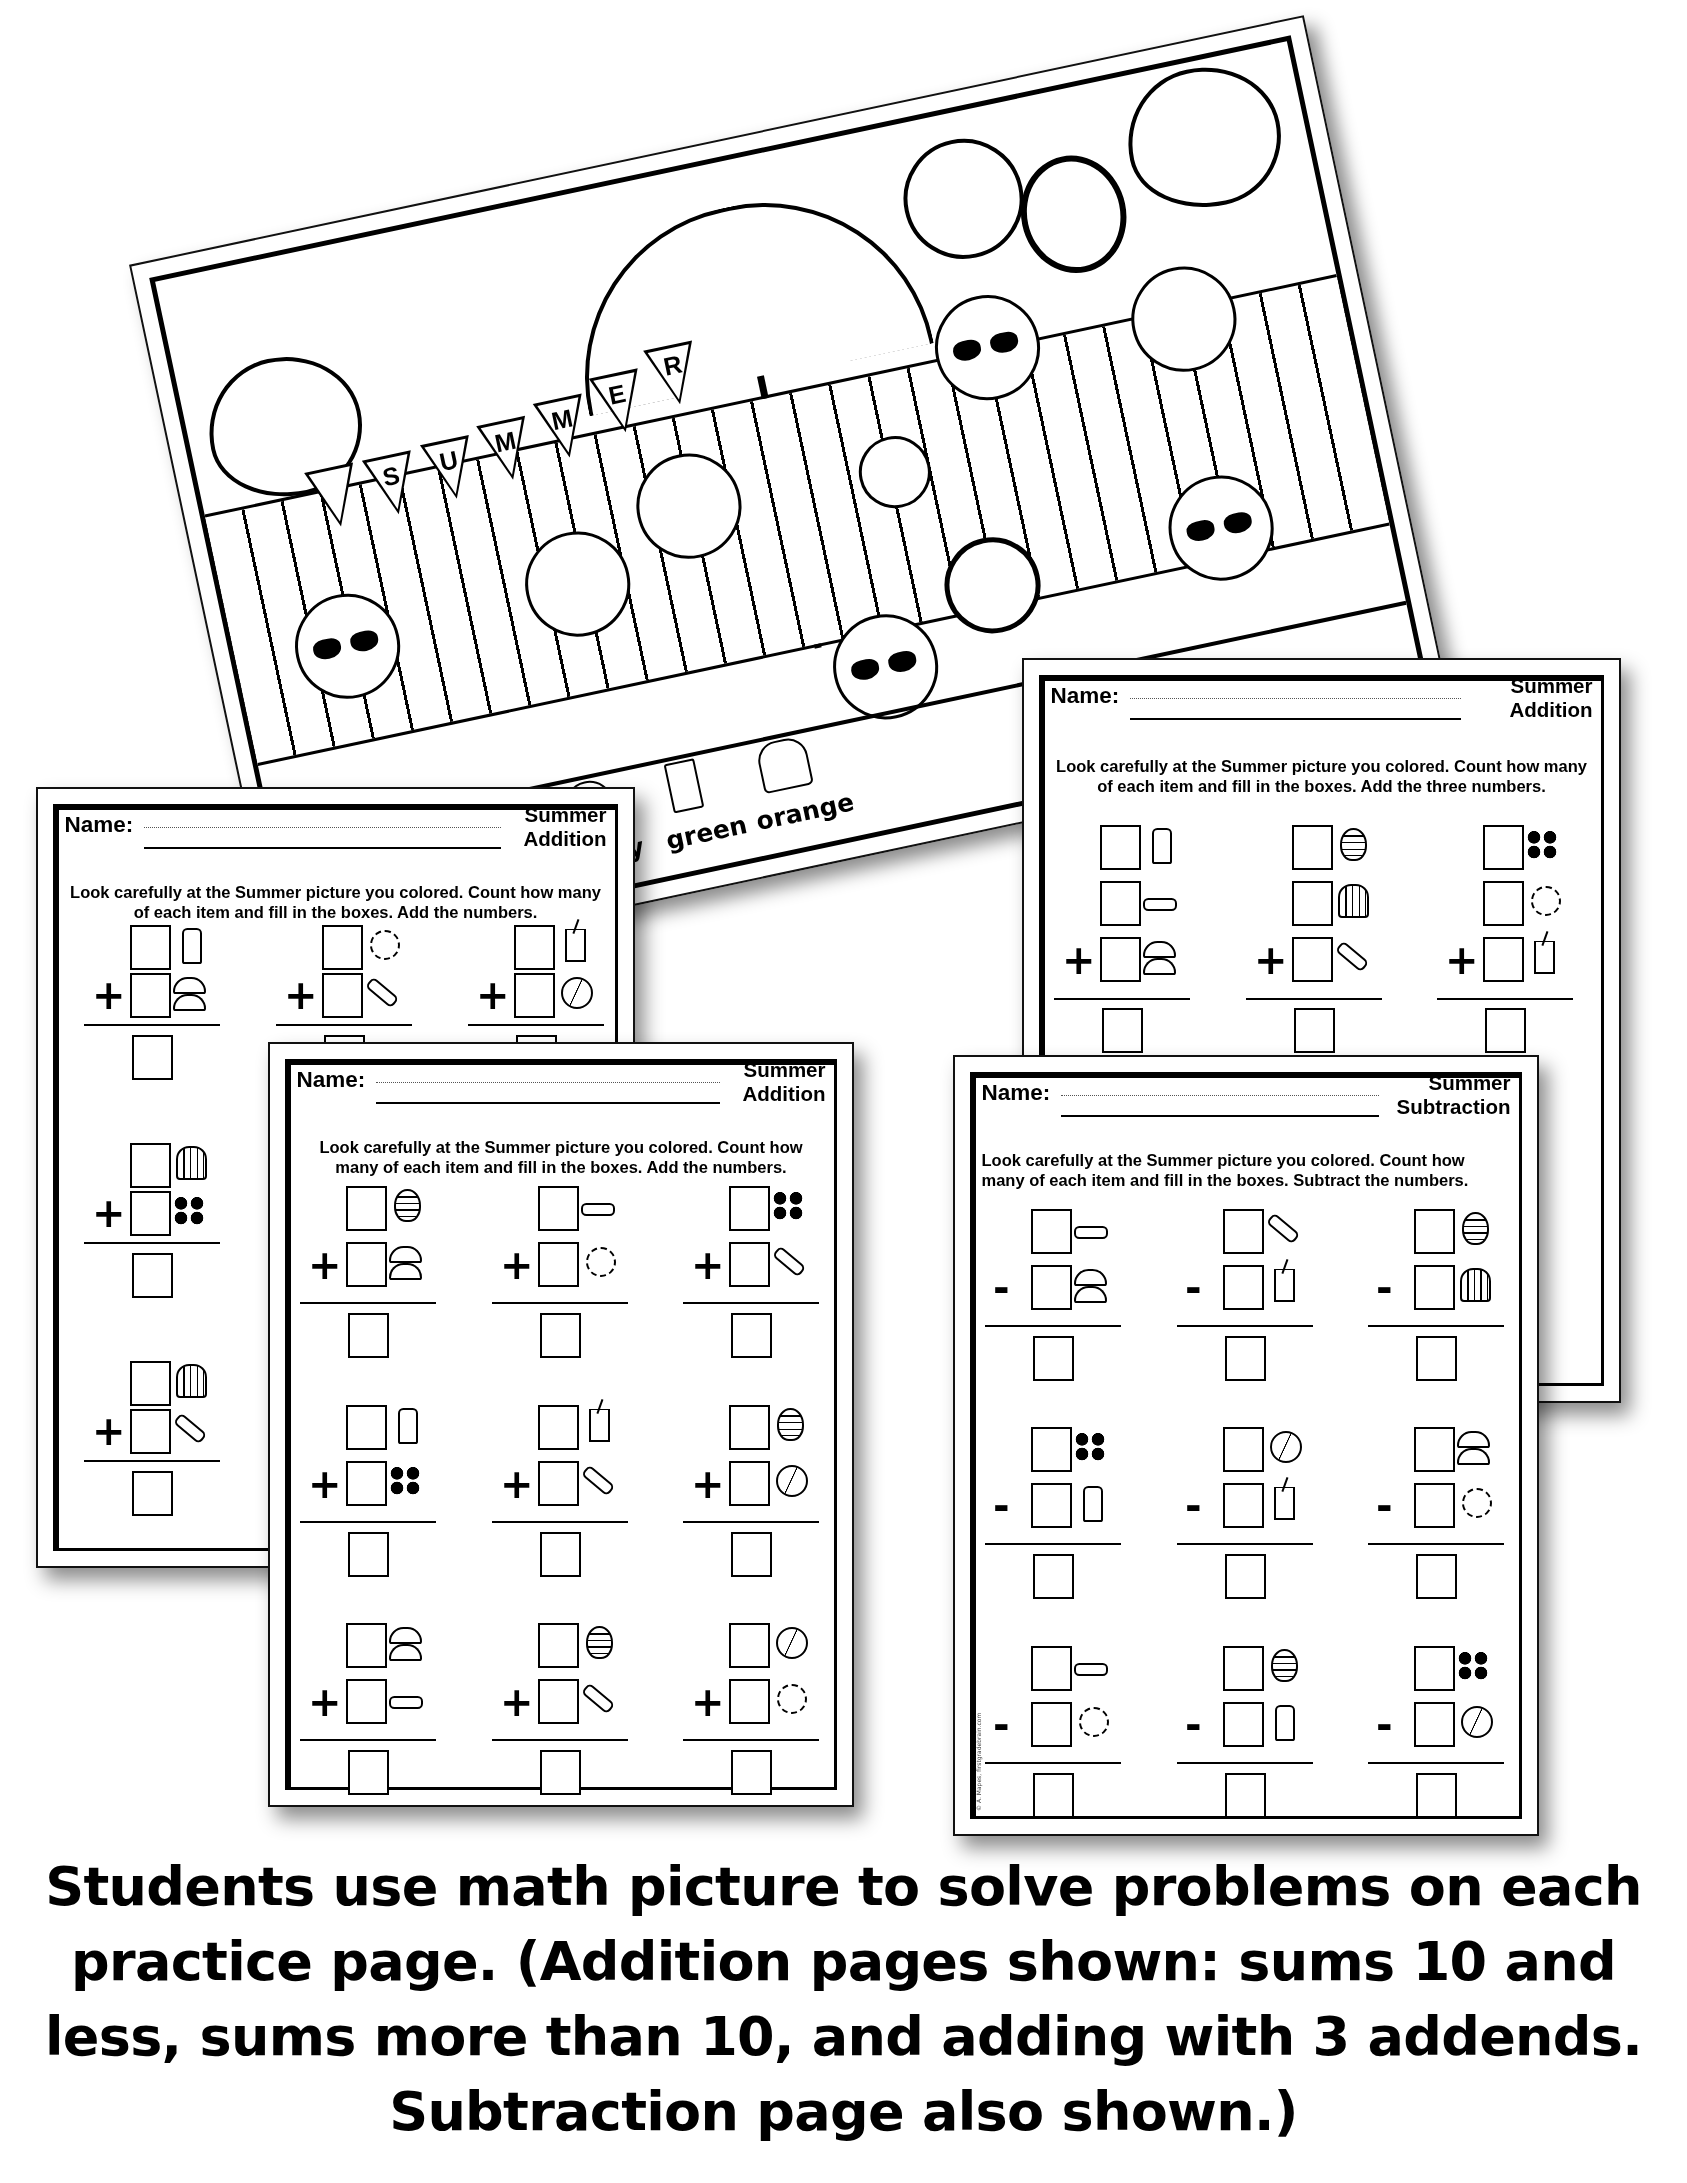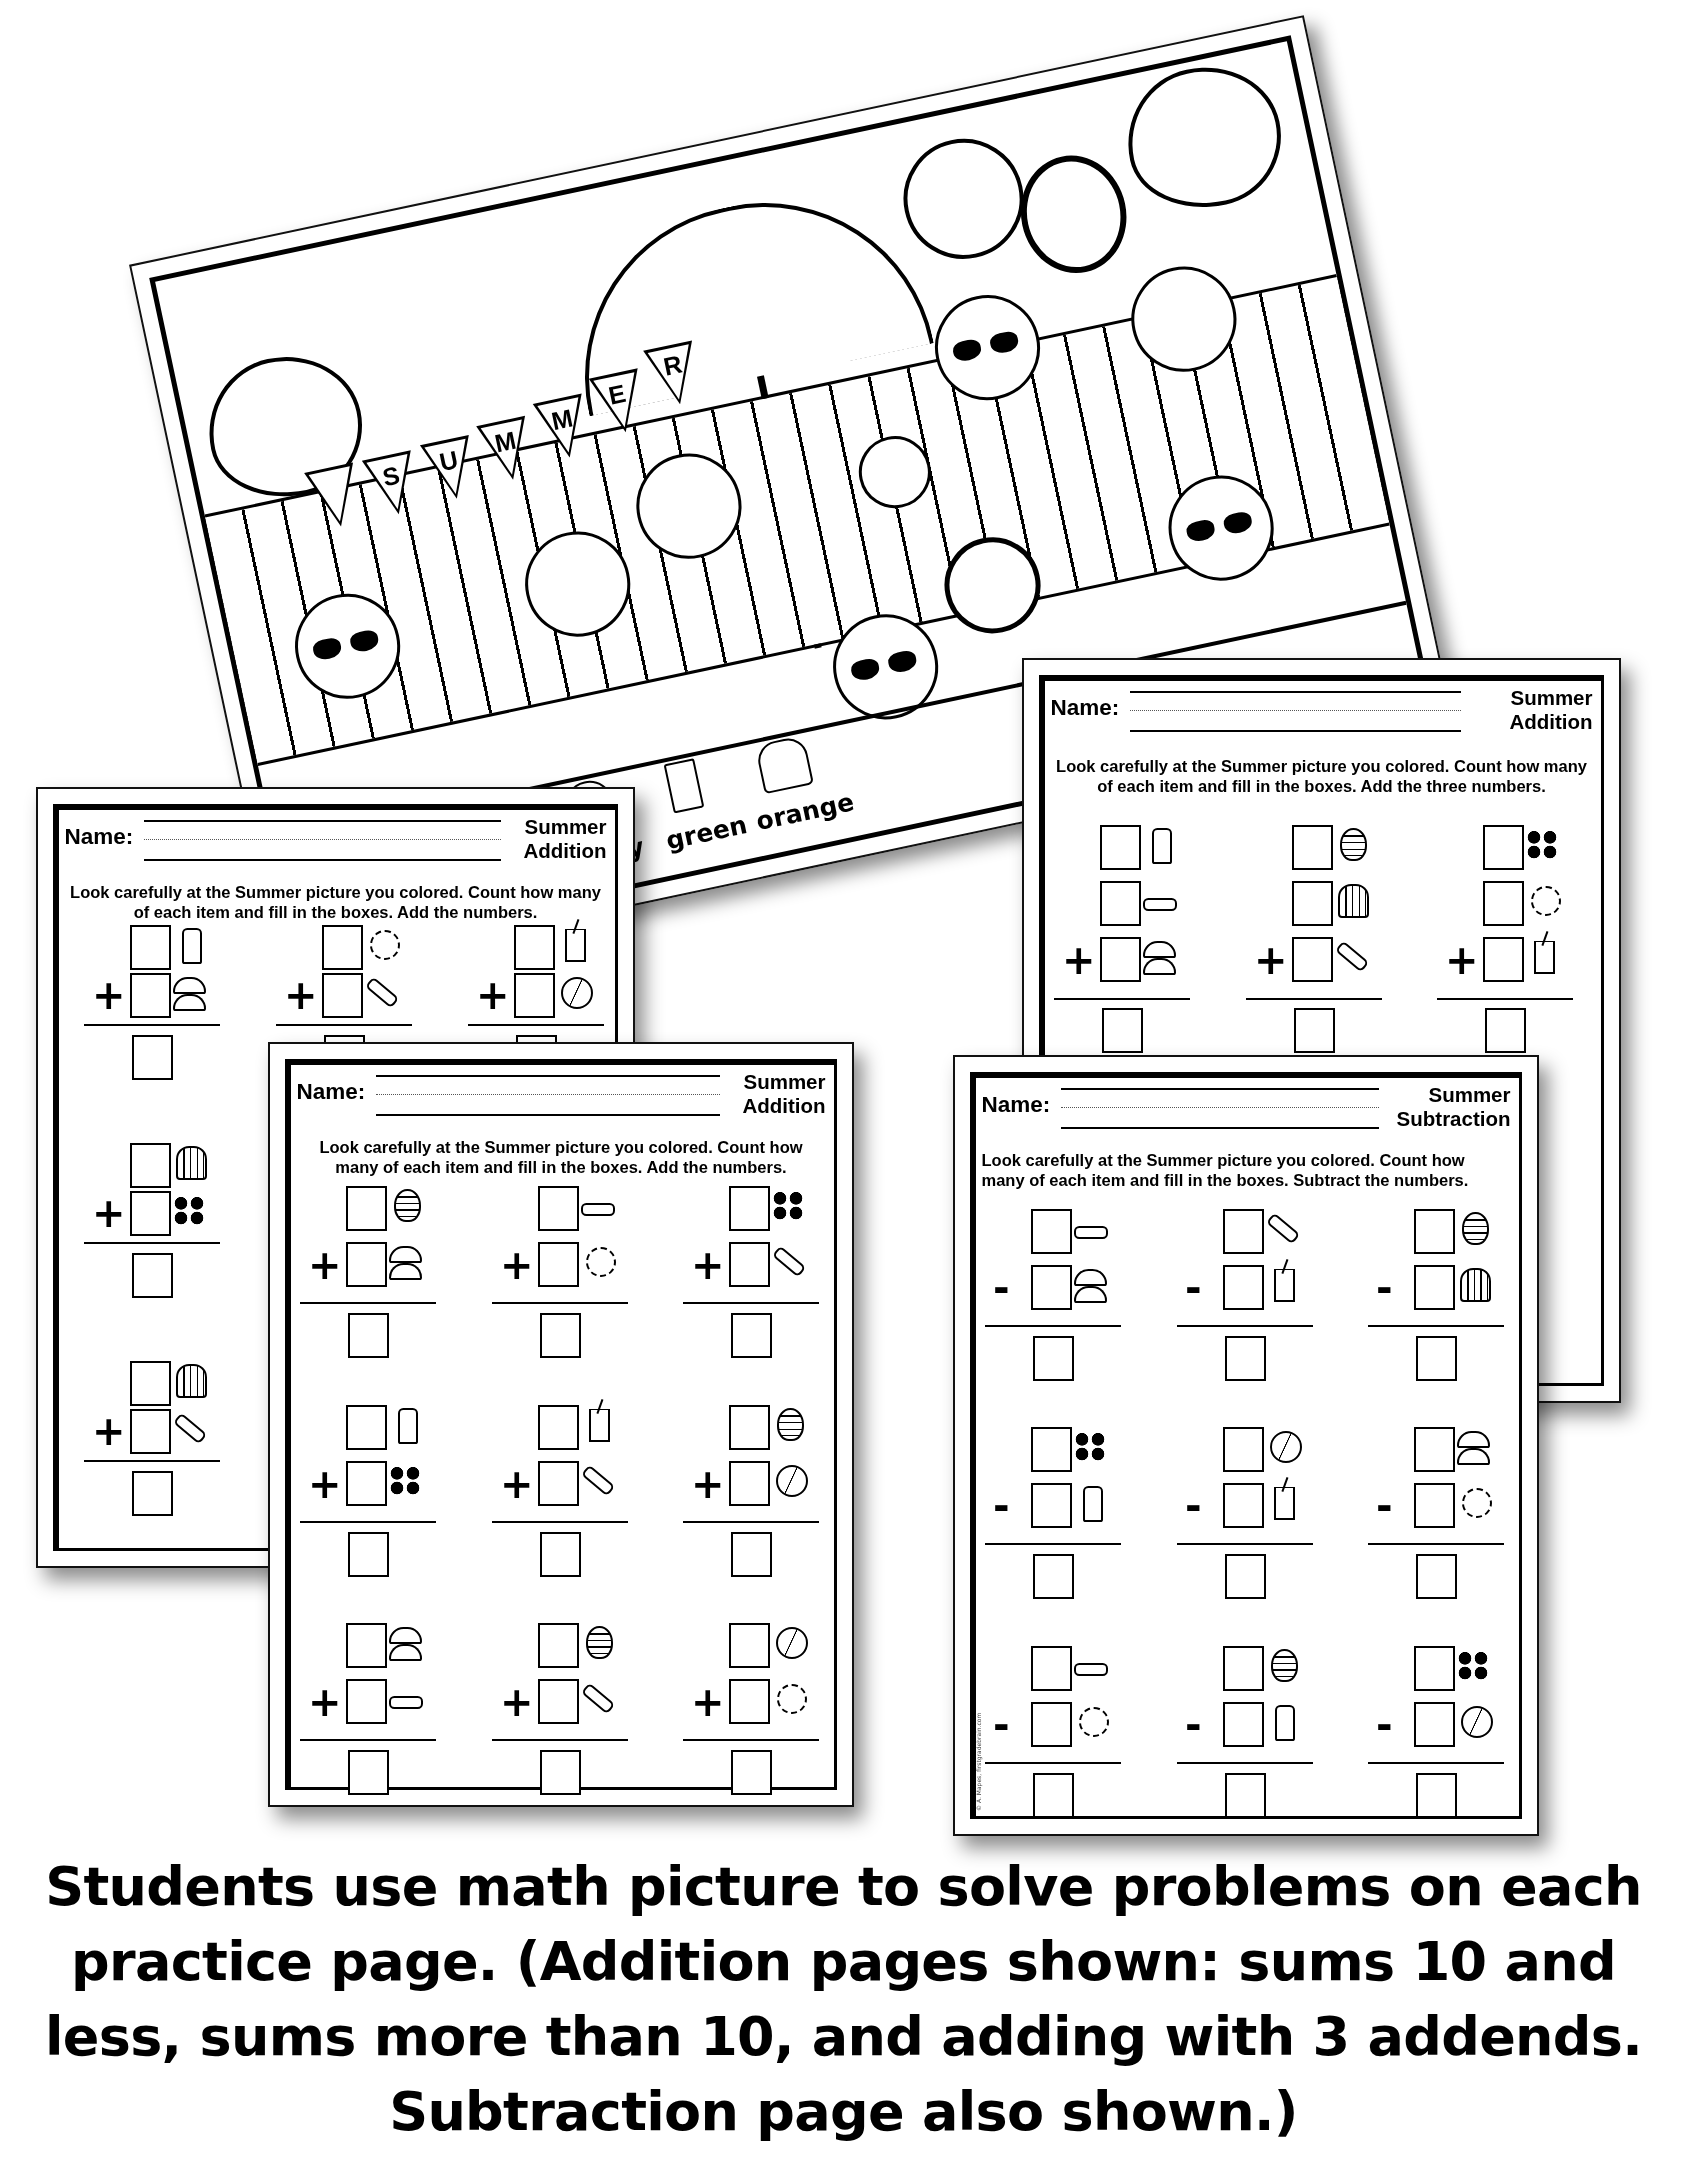--- a/index.html
+++ b/index.html
@@ -21,21 +21,21 @@
   .pennant-letter{position:absolute;font-family:"Liberation Sans",sans-serif;font-weight:bold;font-size:25px;}
   .ball{position:absolute;border:3.3px solid #000;border-radius:50%;background:#fff;}
   .kid{position:absolute;width:99px;height:99px;border:3.3px solid #000;border-radius:50%;background:#fff;}
   .kid .glasses{position:absolute;left:14.6px;top:38px;width:66px;height:20px;}
   .kid .glasses::before,.kid .glasses::after{content:"";position:absolute;top:0;width:28px;height:20px;background:#000;border-radius:40% 40% 50% 50%;}
   .kid .glasses::before{left:0}.kid .glasses::after{right:0}
   .legend{position:absolute;left:0;right:0;bottom:0;height:112px;border-top:4px solid #000;}
   .legend-item{position:absolute;bottom:20px;font-family:"DejaVu Sans",sans-serif;font-weight:bold;font-size:25px;}
   .legend-icon{position:absolute;bottom:60px;width:46px;height:46px;border:2.6px solid #000;border-radius:50%;}
   
-  .ws-header{position:absolute;left:26.5px;right:26.5px;top:22px;height:66px;}
+  .ws-header{position:absolute;left:26.5px;right:26.5px;top:10px;height:66px;}
   .ws-name{position:absolute;left:0;top:13.2px;font-family:"Liberation Sans",sans-serif;font-weight:bold;font-size:22.5px;}
   .ws-lines{position:absolute;top:9.3px;height:37px;border-top:2px solid #000;border-bottom:2px solid #000;}
   .ws-lines::after{content:"";position:absolute;left:0;right:0;top:17px;border-top:1.3px dotted #555;}
   .ws-title{position:absolute;right:0;top:4px;text-align:right;font-family:"Liberation Sans",sans-serif;font-weight:bold;font-size:20.5px;line-height:24px;}
   .ws-instr{position:absolute;left:26.5px;right:26.5px;text-align:center;font-family:"Liberation Sans",sans-serif;font-weight:bold;font-size:16.5px;line-height:20px;}
   .prob{position:absolute;width:165px;}
   .box{position:absolute;width:37px;height:41px;border:2px solid #000;background:#fff;}
   .op{position:absolute;font-family:"DejaVu Sans",sans-serif;font-weight:bold;font-size:40px;line-height:40px;}
   .rule{position:absolute;height:2px;background:#000;}
   .icon{position:absolute;width:33px;height:38px;font-size:26.5px;line-height:38px;text-align:center;}

